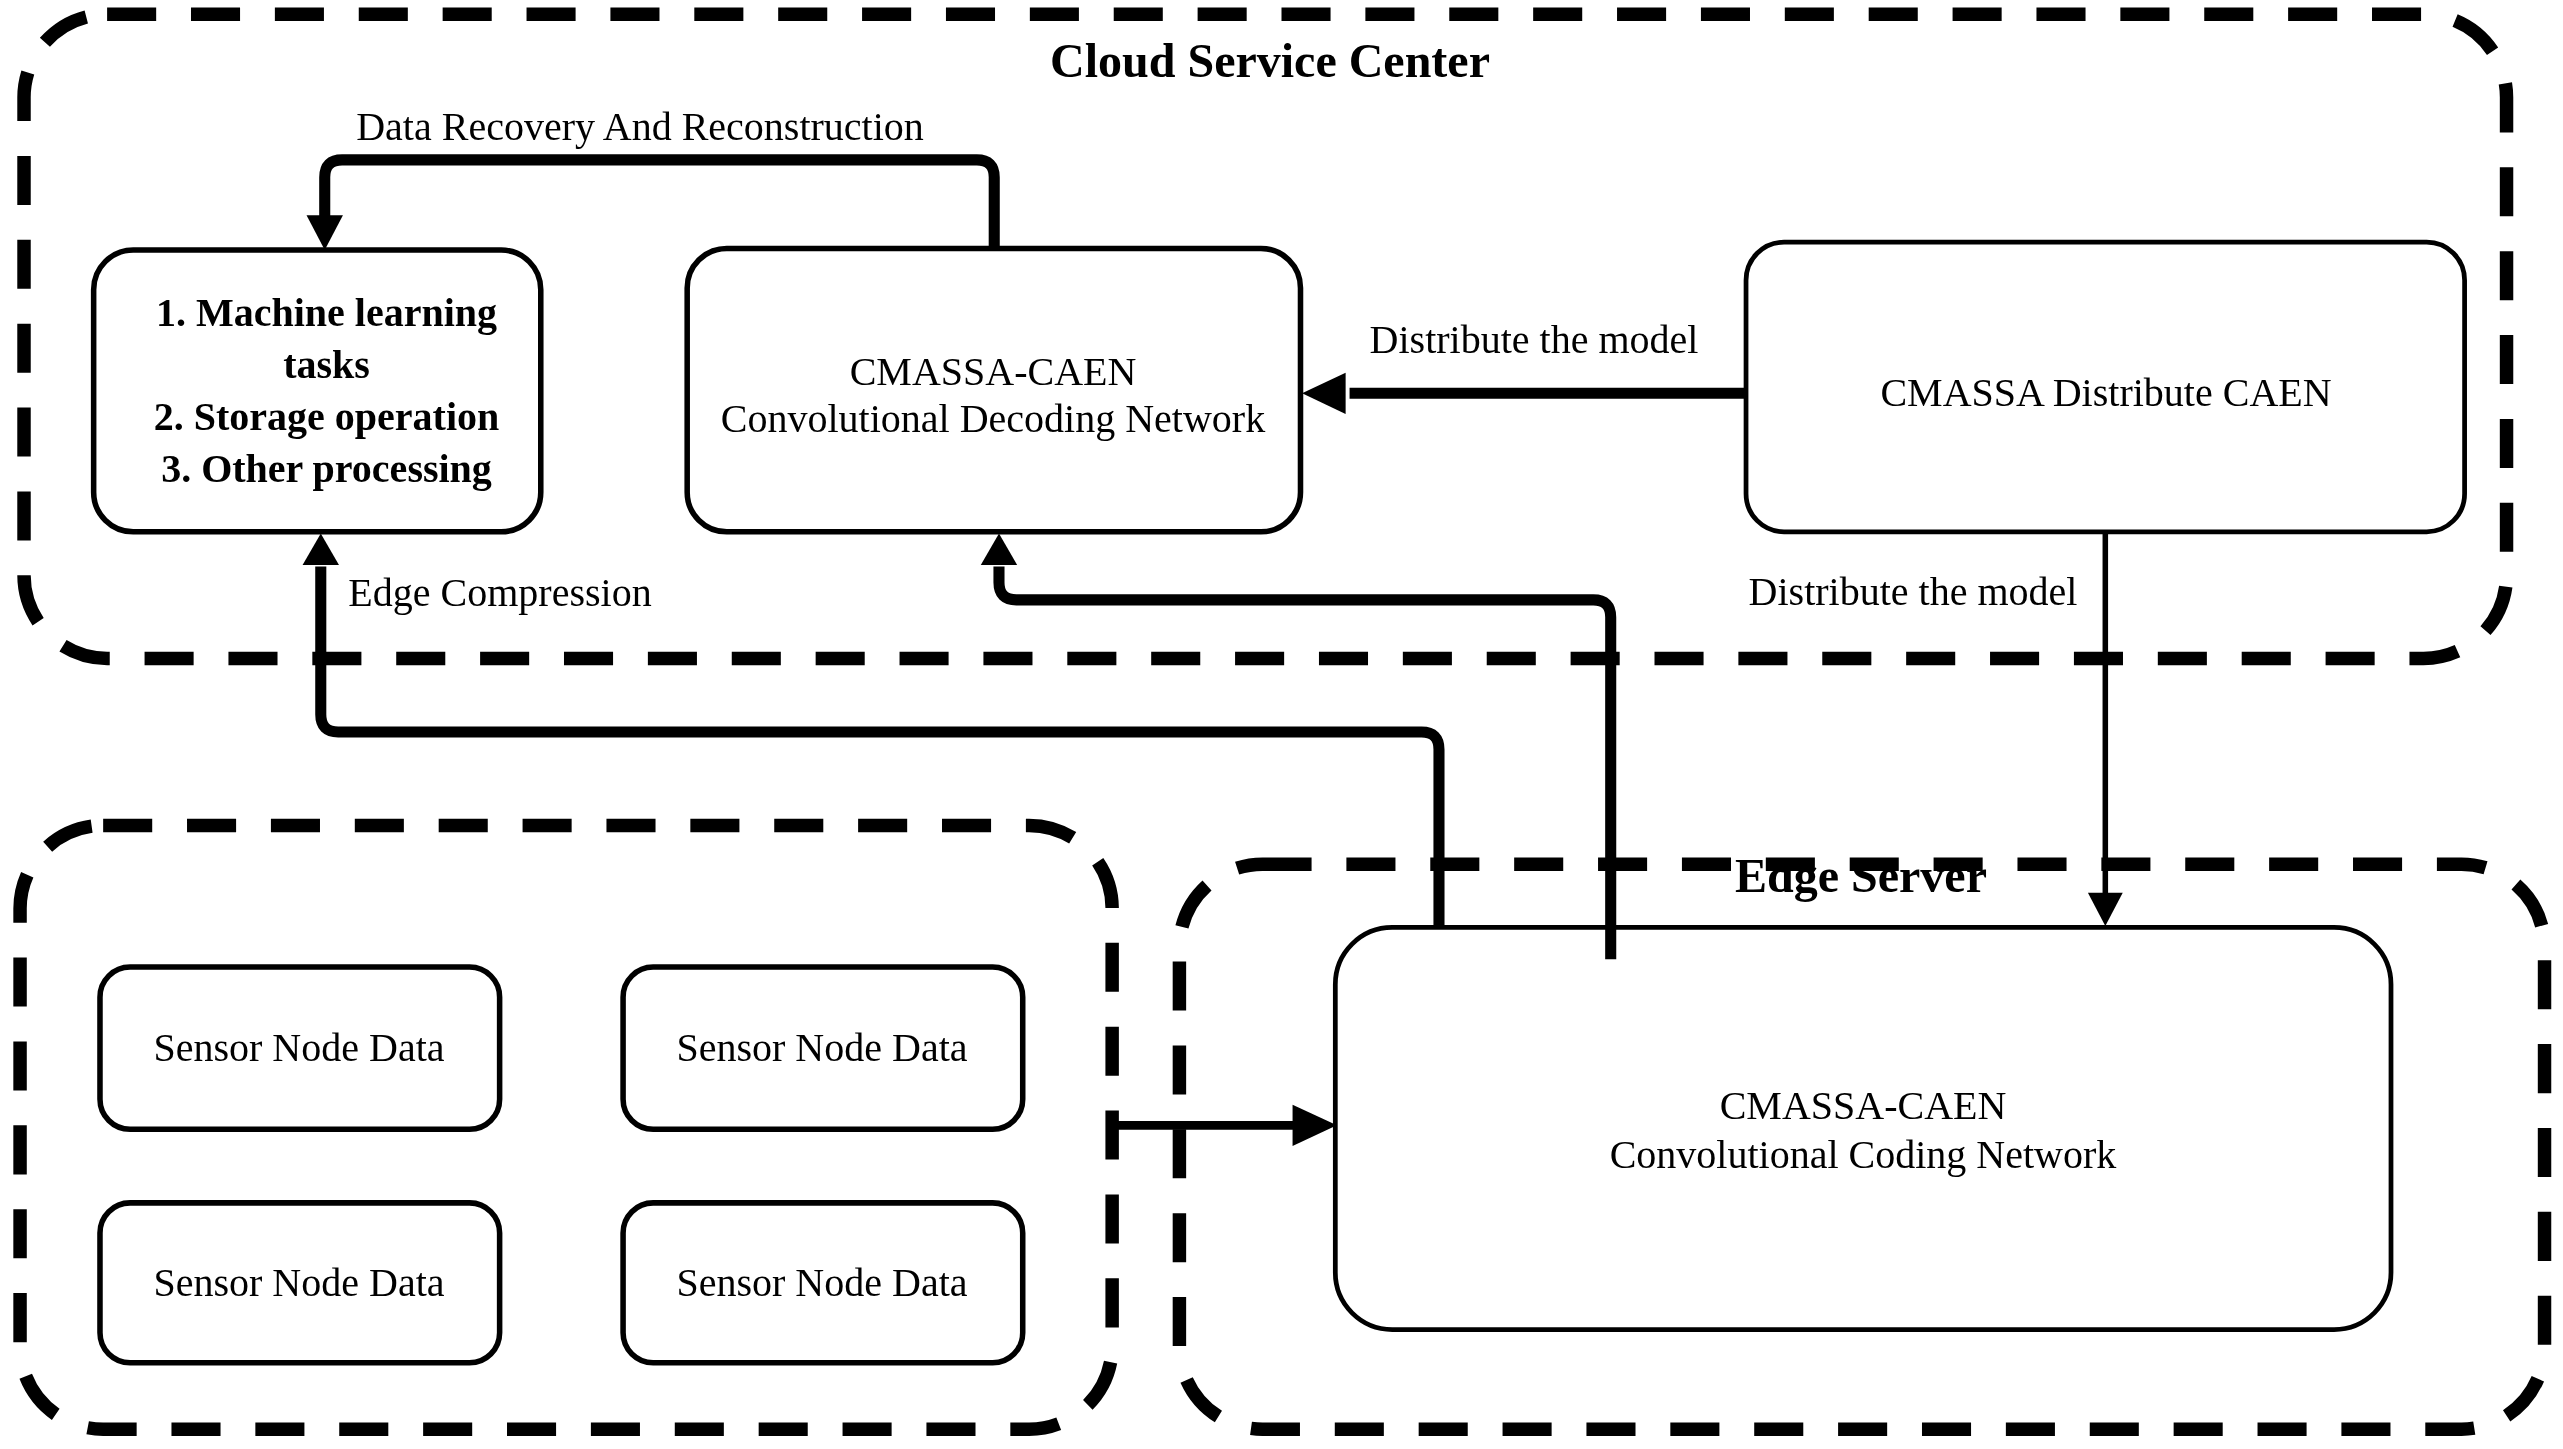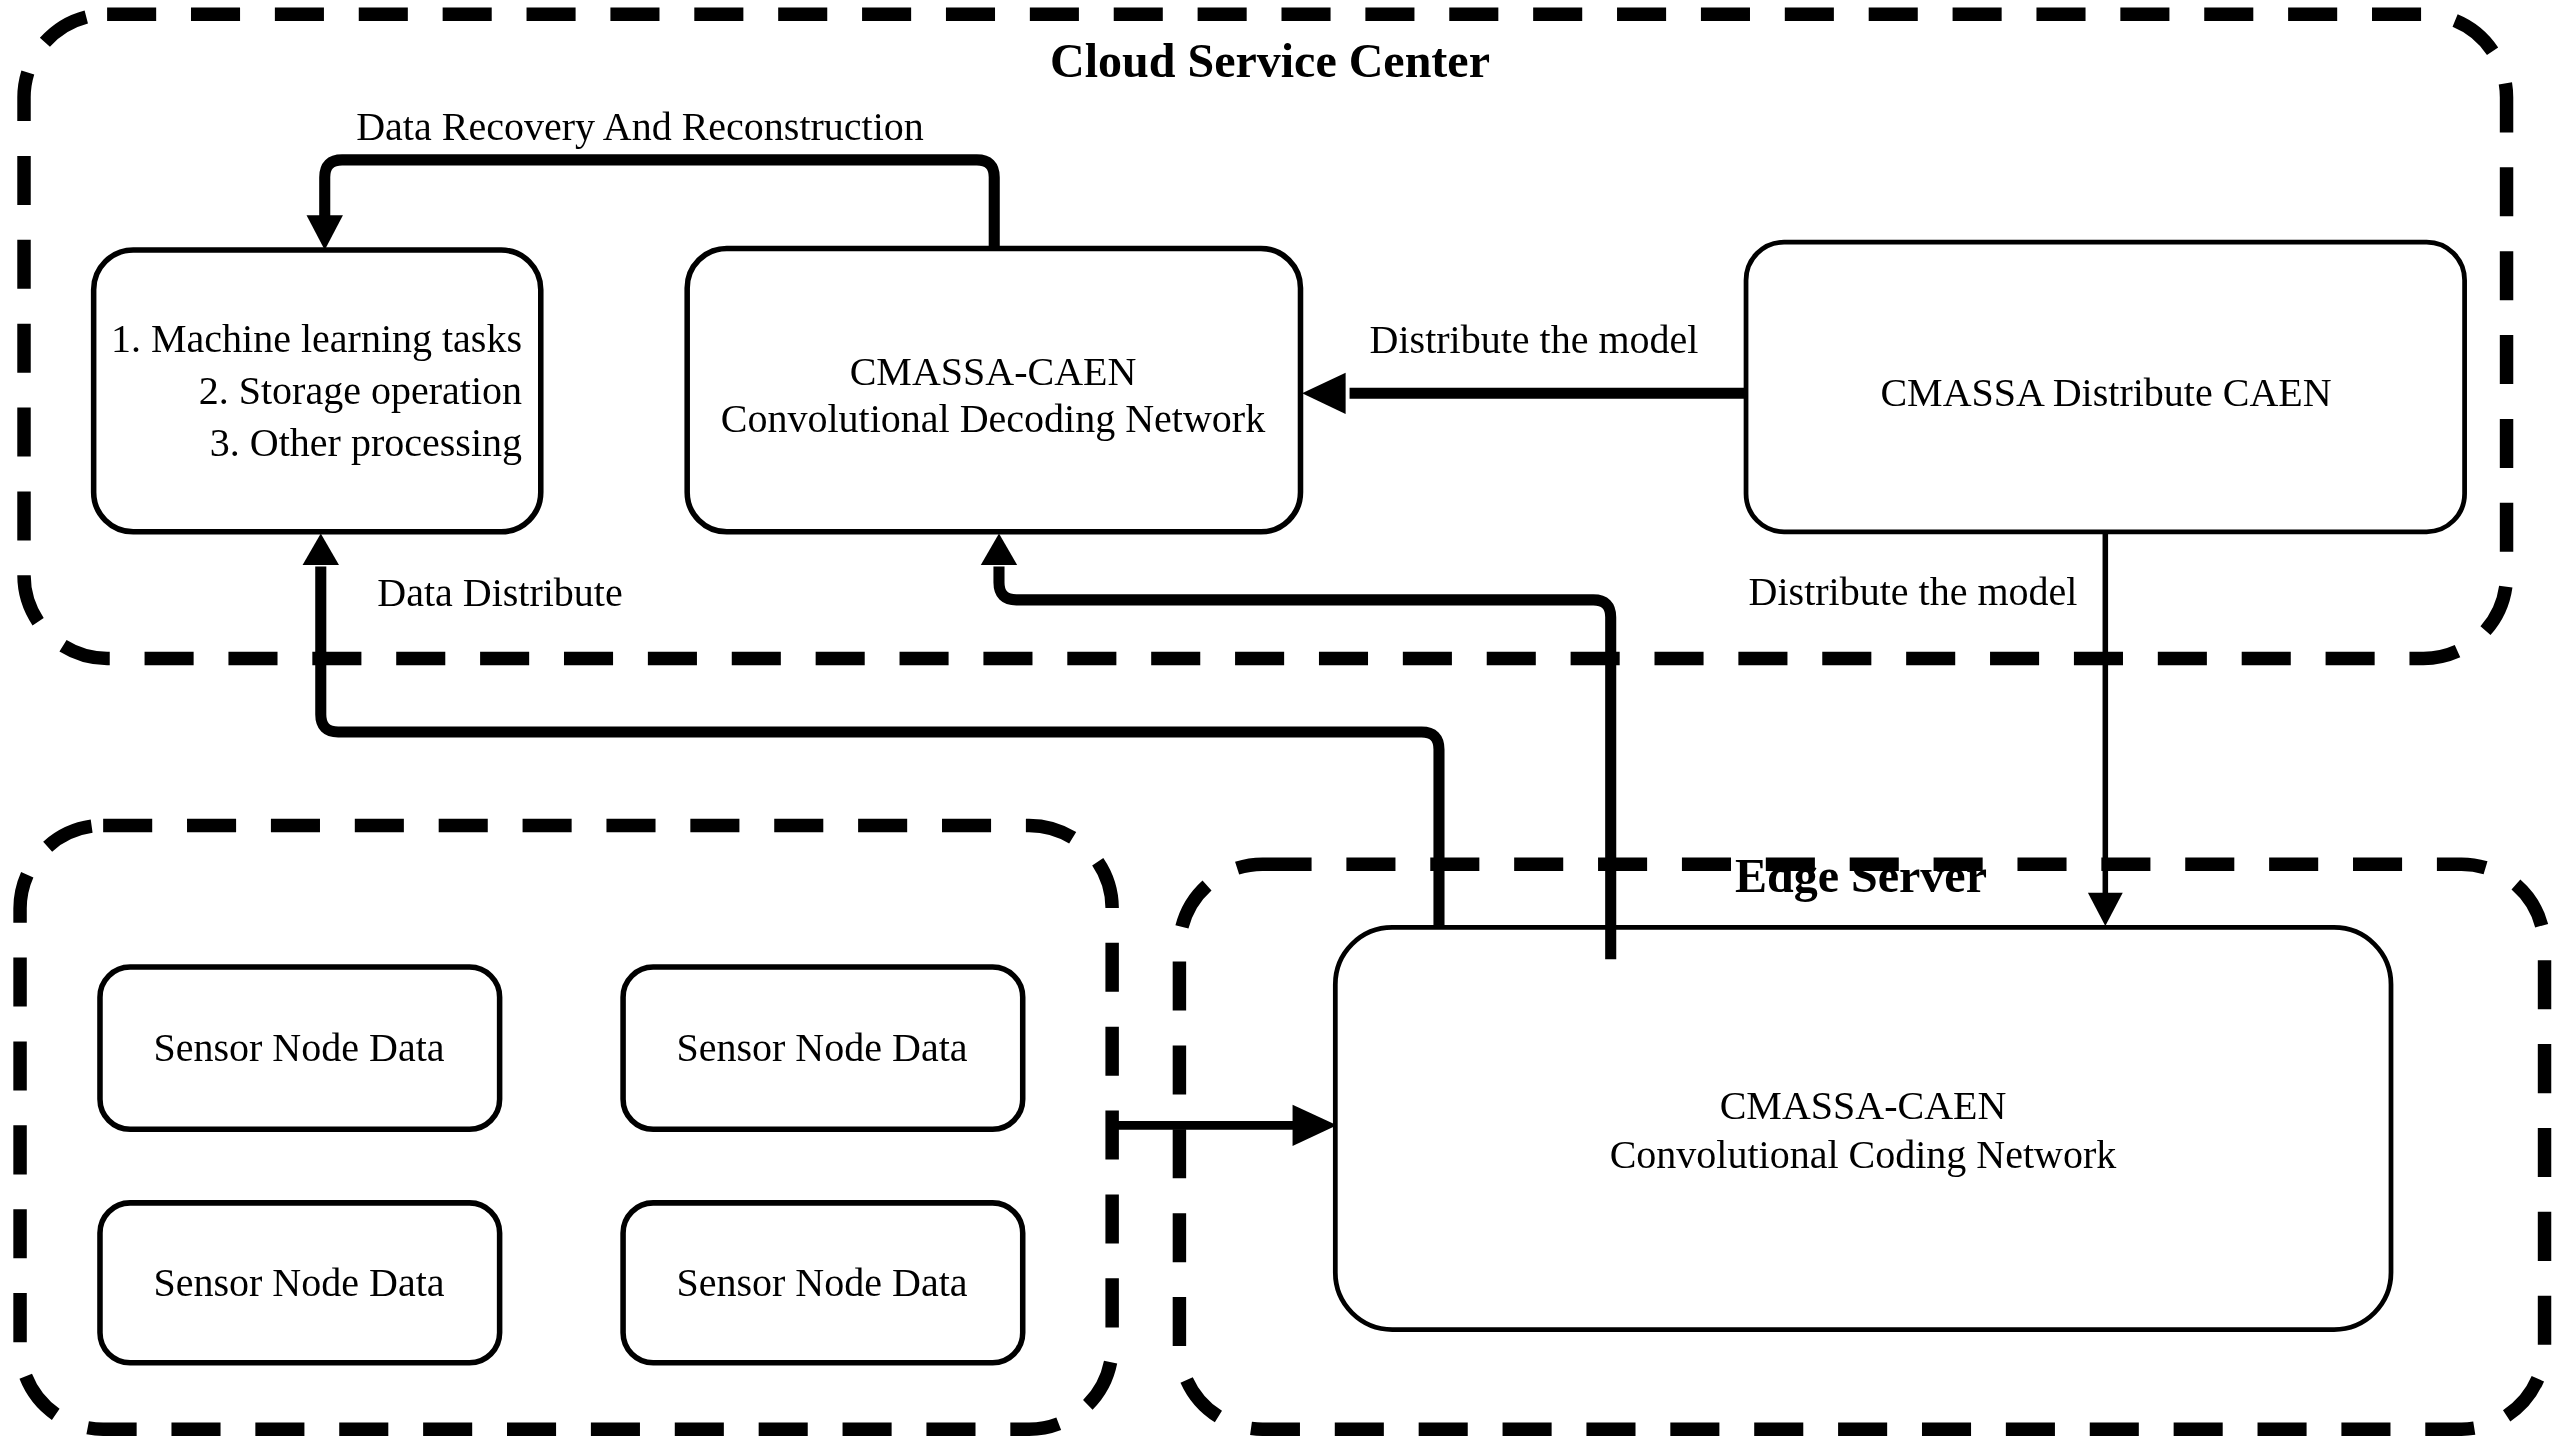--- a/index.html
+++ b/index.html
@@ -35,22 +35,23 @@
   .tasks-list {
     position: absolute;
     left: 111px;
     top: 250px;
     width: 431px;
     height: 282px;
     display: flex;
     align-items: center;
     font-size: 40px;
     line-height: 52px;
-    text-align: right;
+    text-align: center;
     white-space: pre-line;
+    font-weight: bold;
   }
   .shape { stroke: #000000; fill: none; }
   .head  { fill: #000000; stroke: none; }
 </style>
 </head>
 <body>
 
 <div class="stage">
 
   <svg class="layer" viewBox="0 0 3238 1831">
@@ -95,21 +96,21 @@
 2. Storage operation
 3. Other processing</div>
 
   <div class="label" style="left:993px; top:395px; line-height:47px;">CMASSA-CAEN
 Convolutional Decoding Network</div>
 
   <div class="label" style="left:2106px; top:393px;">CMASSA Distribute CAEN</div>
 
   <div class="label" style="left:1534px; top:340px;">Distribute the model</div>
 
-  <div class="label" style="left:500px; top:593px;">Data Distribute</div>
+  <div class="label" style="left:500px; top:593px;">Edge Compression</div>
 
   <div class="label" style="left:1913px; top:592px;">Distribute the model</div>
 
 
   <div class="label title" style="left:1861px; top:875px;">Edge Server</div>
 
   <div class="label" style="left:1863px; top:1130px; line-height:49px;">CMASSA-CAEN
 Convolutional Coding Network</div>
 
   <div class="label" style="left:299px; top:1048px;">Sensor Node Data</div>

